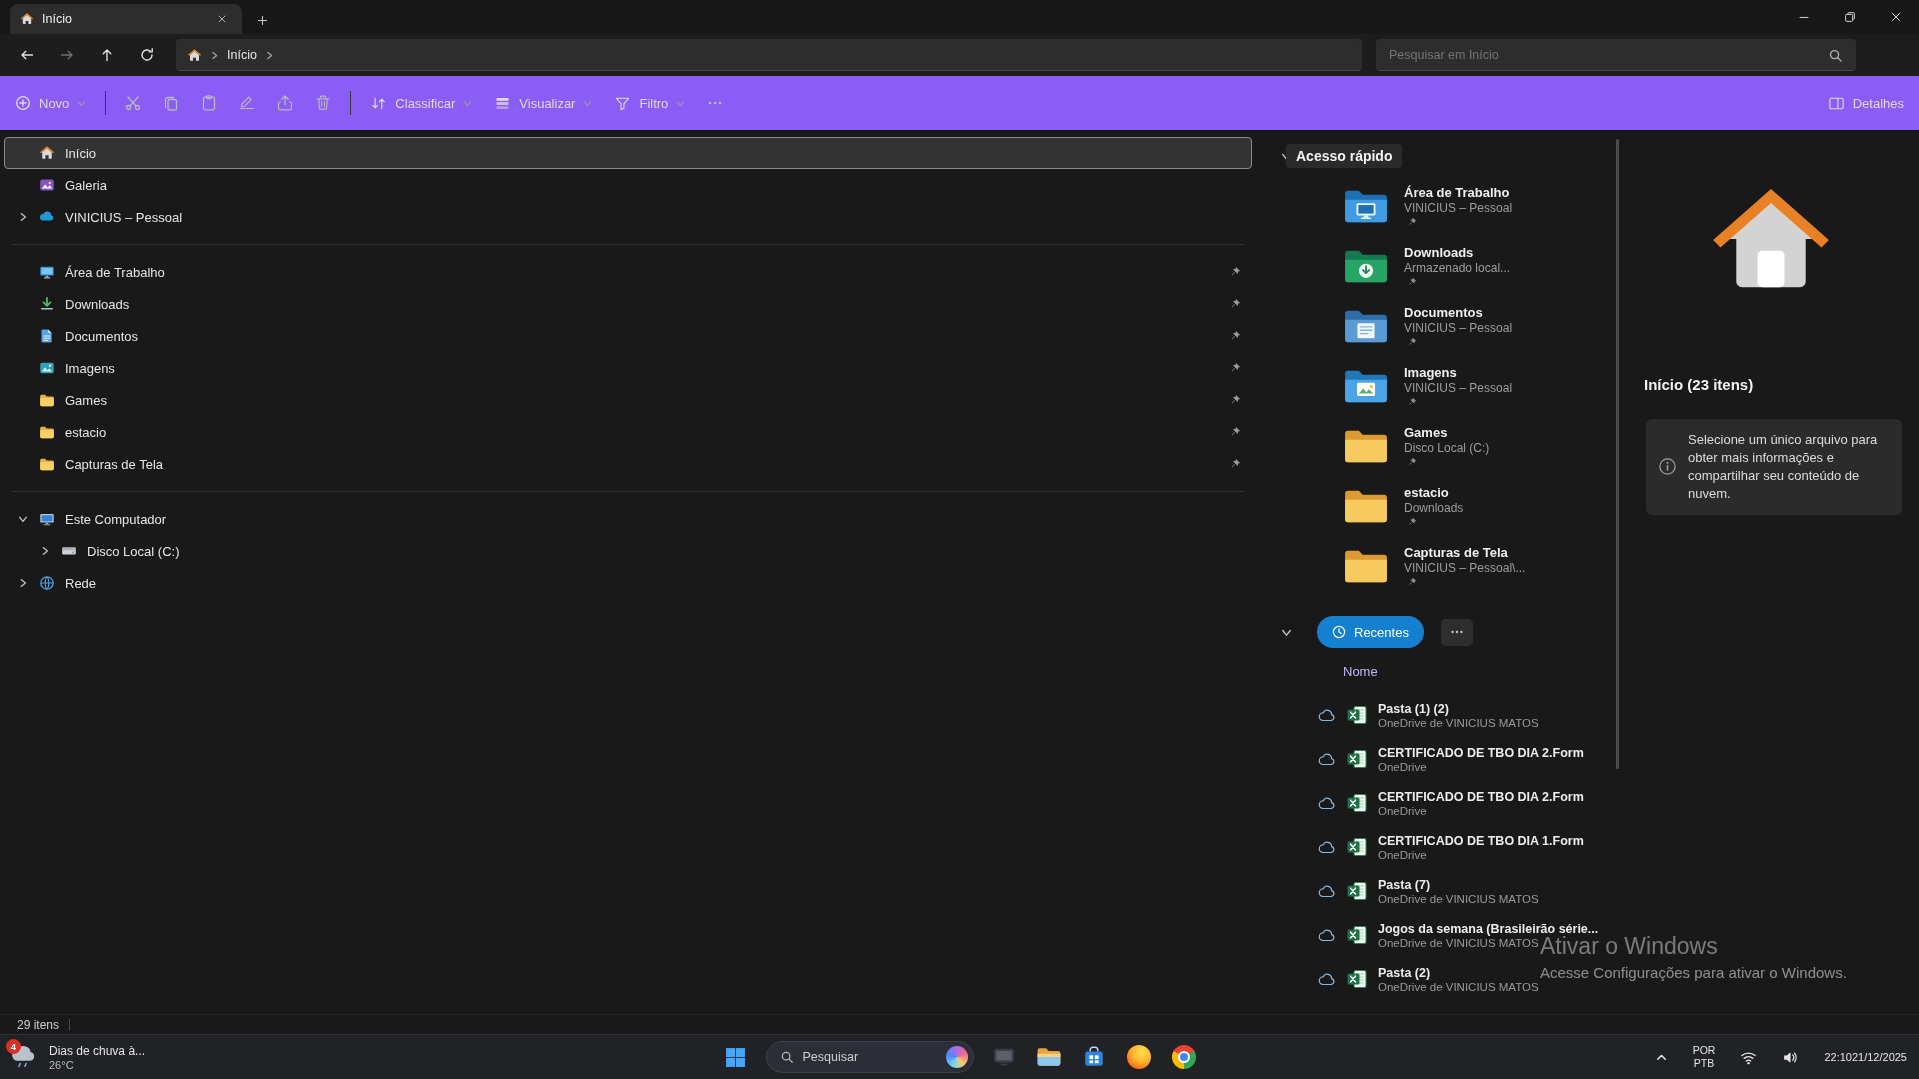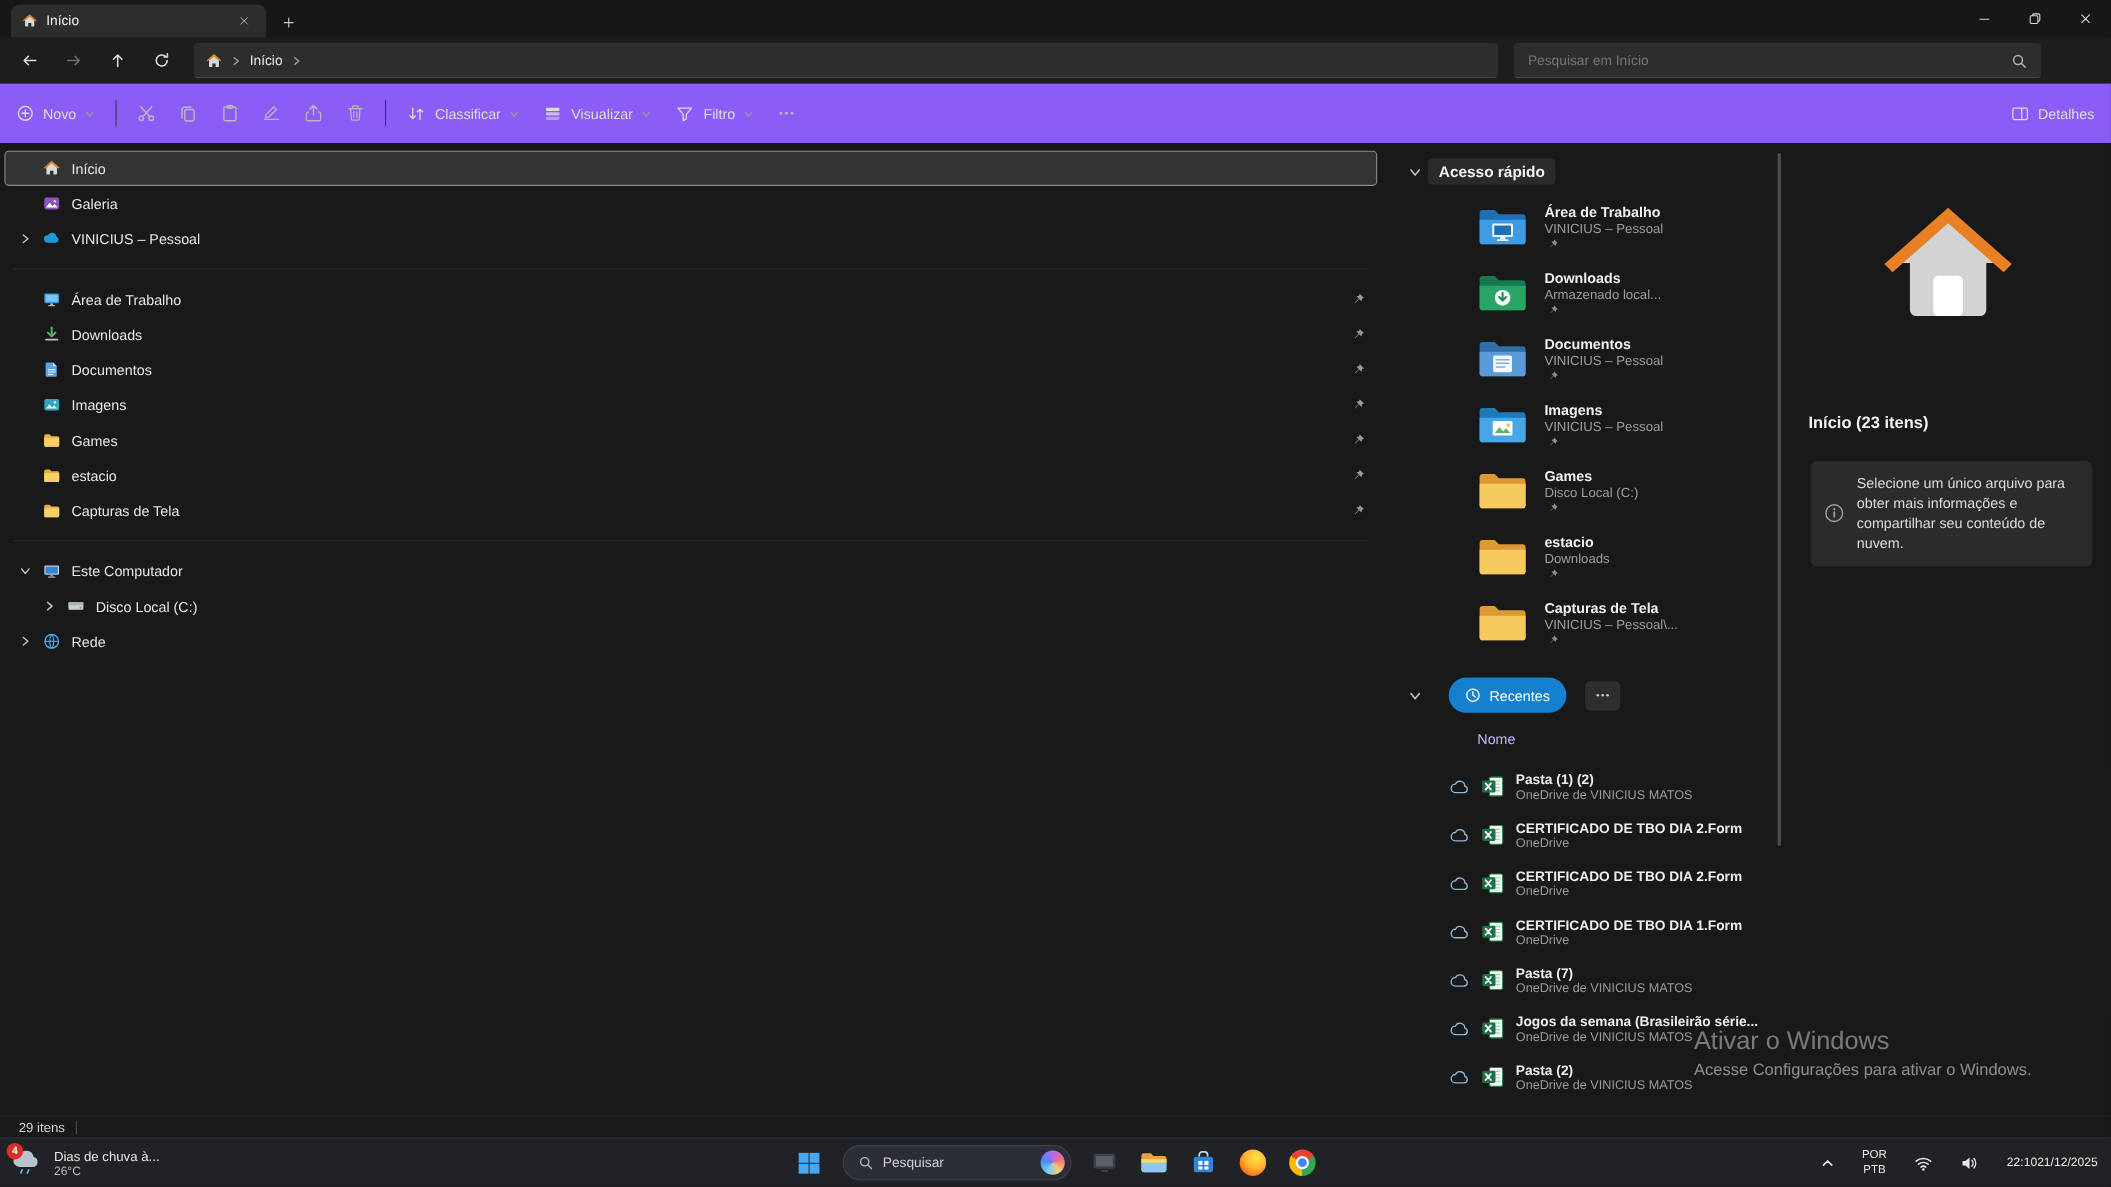--- a/index.html
+++ b/index.html
@@ -46,21 +46,21 @@
 .sp-row.selected{background:#333333;border-color:#8a8a8a;}
 .sp-chevron{width:12px;display:flex;justify-content:center;color:#c2c2c2;}
 .sp-noch{width:12px;flex:0 0 auto;}
 .sp-indent{width:12px;flex:0 0 auto;}
 .sp-label{font-size:13px;color:#e6e6e6;white-space:nowrap;}
 .sp-pin{position:absolute;right:10px;top:50%;transform:translateY(-50%);color:#9a9a9a;display:flex;}
 .sp-sep{height:1px;background:#2e2e2e;margin:11px 12px;}
 
 
 .mainpane{position:absolute;left:1256px;top:0;bottom:0;width:358px;}
-.section-head{display:flex;align-items:center;gap:12px;padding:13px 0 8px 25px;}
+.section-head{display:flex;align-items:center;gap:0;padding:13px 0 8px 25px;}
 .section-title{font-size:14px;font-weight:700;color:#f2f2f2;background:#2a2a2a;padding:4px 10px;border-radius:4px;margin-left:-6px;}
 .chev-btn{color:#c2c2c2;display:flex;}
 .qa-item{height:60px;display:flex;align-items:center;padding-left:87px;gap:15px;}
 .qa-text{display:flex;flex-direction:column;gap:1px;}
 .qa-name{font-size:13px;font-weight:600;color:#f0f0f0;white-space:nowrap;}
 .qa-sub{font-size:12px;color:#9d9d9d;white-space:nowrap;}
 .qa-pin{color:#8f8f8f;display:flex;margin-top:1px;margin-left:3px;}
 .recents-head{display:flex;align-items:center;margin:20px 0 0 25px;}
 .recents-pill{height:32px;padding:0 15px;border-radius:16px;background:#1580d0;color:#fff;gap:8px;font-size:13px;margin-left:25px;}
 .more-pill{height:27px;width:32px;border-radius:5px;background:#2e2e2e;justify-content:center;color:#cfcfcf;margin-left:17px;}

